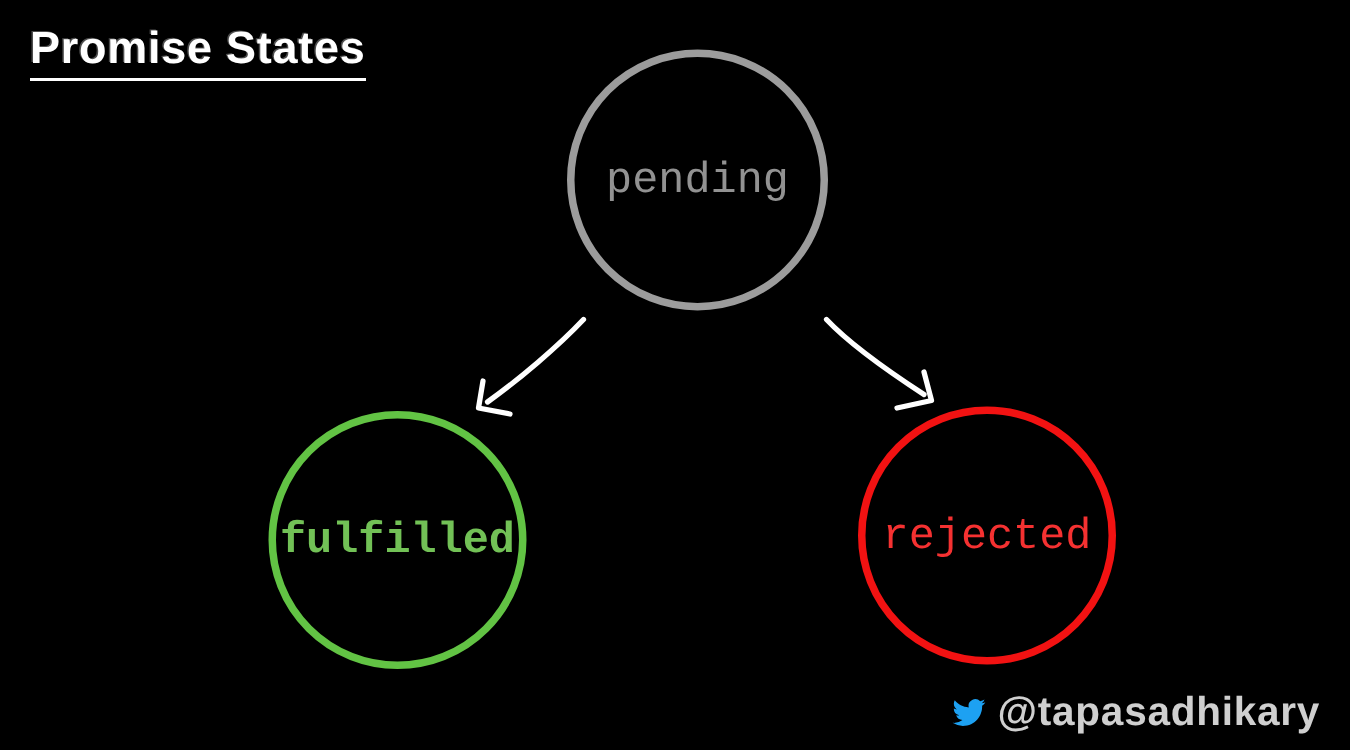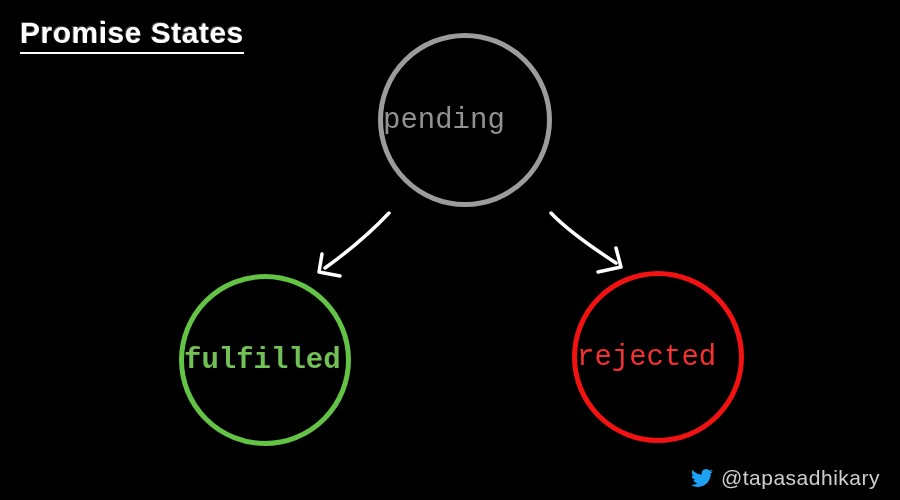--- a/index.html
+++ b/index.html
@@ -44,21 +44,21 @@
     stroke-linejoin: round;
   }
   .node {
     position: absolute;
     border-style: solid;
     border-width: 5px;
     border-radius: 50%;
     box-sizing: border-box;
     display: flex;
     align-items: center;
-    justify-content: flex-start;
+    justify-content: center;
     background: transparent;
   }
   .node-label {
     font-family: "Liberation Mono", "DejaVu Sans Mono", monospace;
     font-size: 29px;
     white-space: nowrap;
   }
   .node-pending   { left: 378px; top: 33px;  width: 174px; height: 174px; }
   .node-fulfilled { left: 179px; top: 274px; width: 172px; height: 172px; }
   .node-rejected  { left: 572px; top: 271px; width: 172px; height: 172px; }
@@ -69,22 +69,22 @@
     display: flex;
     align-items: center;
     gap: 8px;
   }
   .twitter-icon svg {
     width: 22px;
     height: 22px;
     display: block;
   }
   .handle {
-    font-size: 21px;
-    font-weight: 400;
+    font-size: 27px;
+    font-weight: 700;
     letter-spacing: 0.5px;
   }
 </style>
 </head>
 <body>
 
 <div class="stage" style="background: rgb(0, 0, 0);">
 
   <h1 class="title">Promise States</h1>
 

